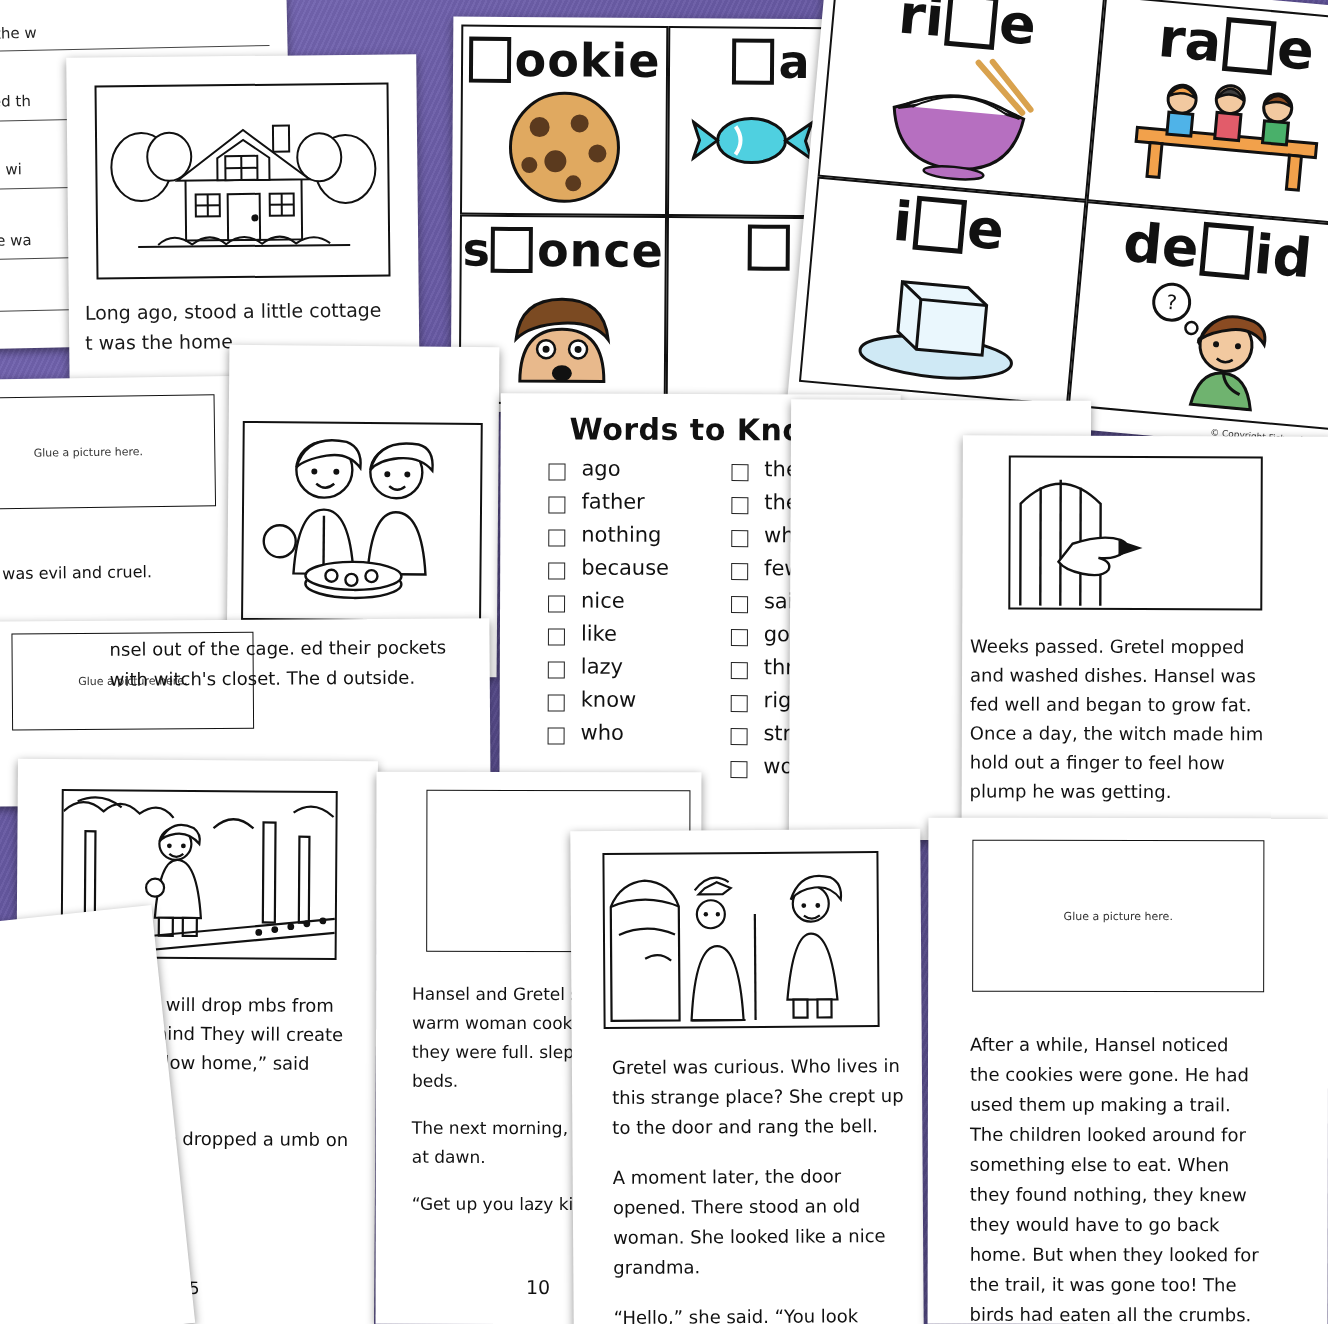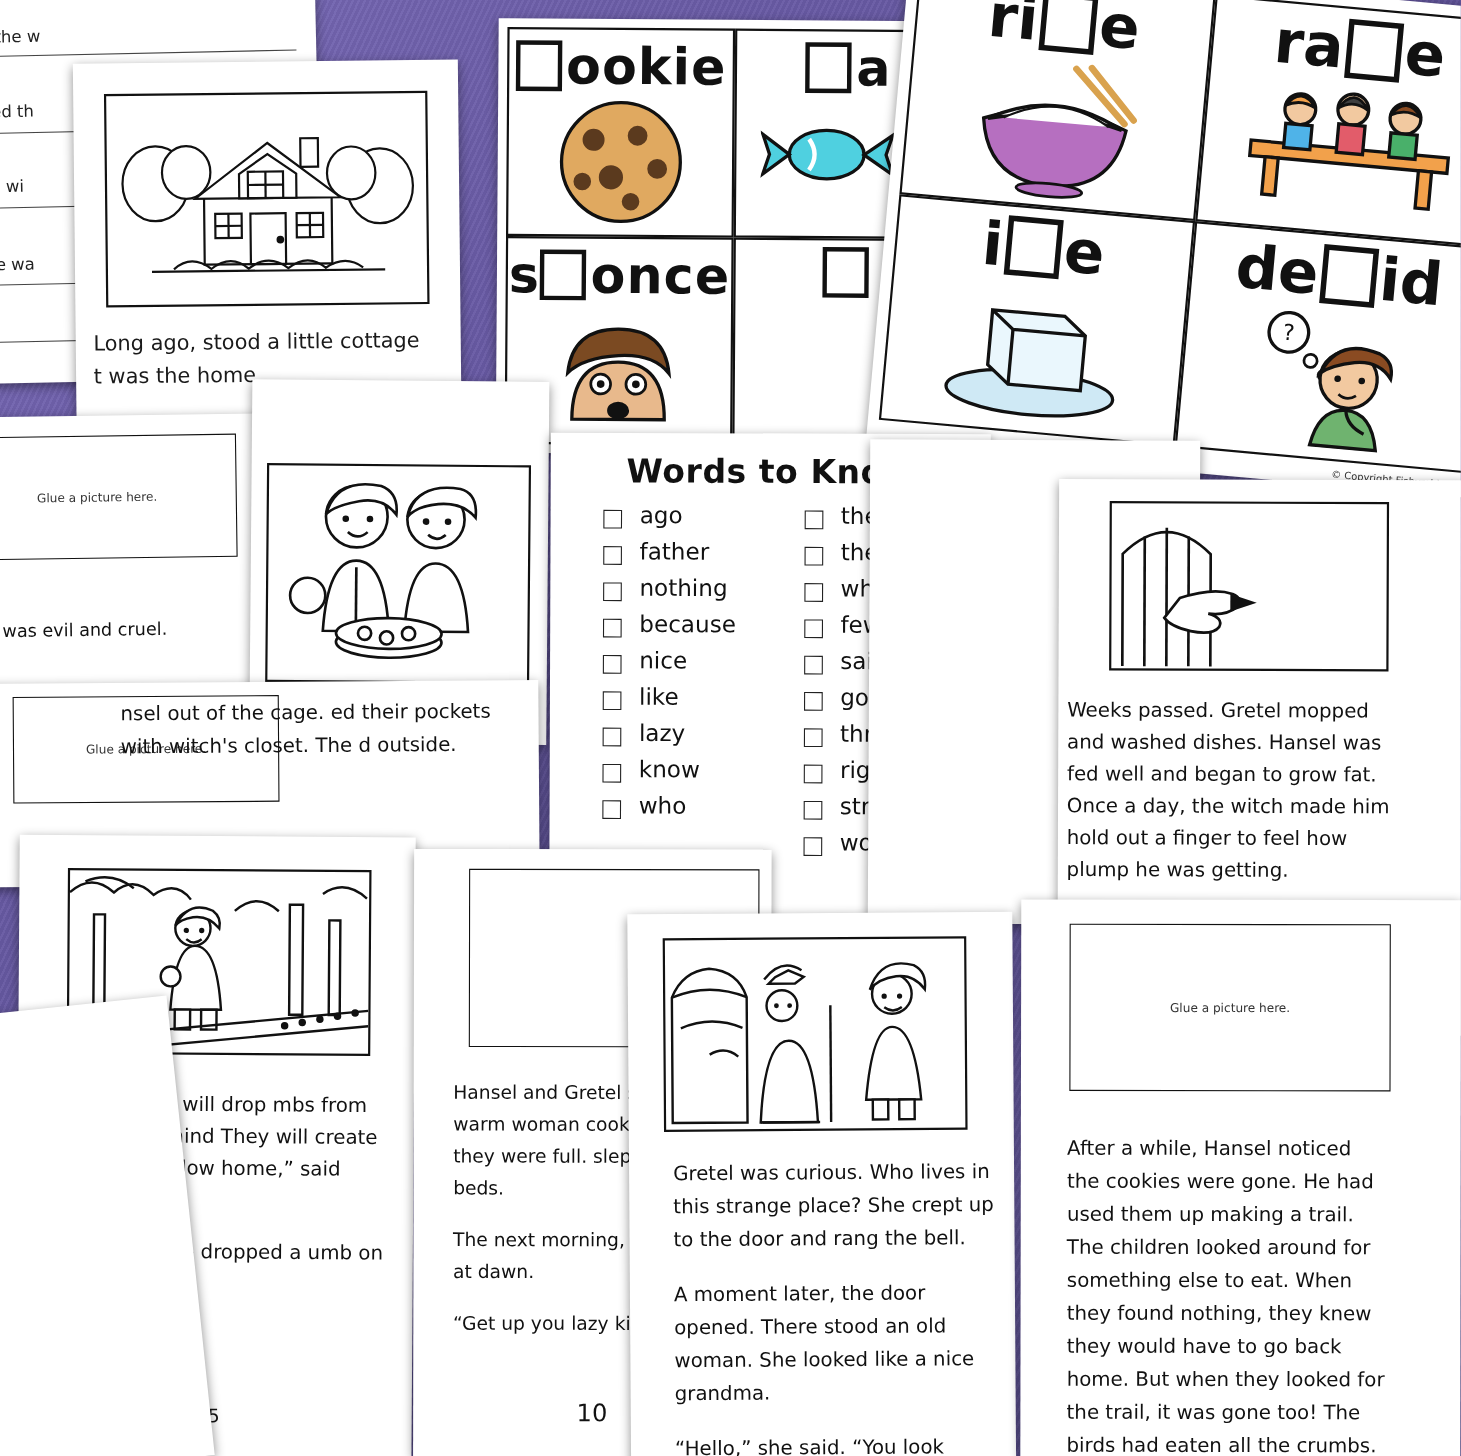--- a/index.html
+++ b/index.html
@@ -84,21 +84,21 @@
   
   #s11{left:16px;top:760px;width:360px;height:564px;transform:rotate(0.4deg);}
   #s11 .frame{position:absolute;left:44px;top:30px;width:272px;height:165px;border:2px solid #111;}
   #s11 .tx{position:absolute;left:-12px;top:230px;width:350px;font-size:18px;line-height:29px;}
   #s11 .pg{position:absolute;left:0;right:0;bottom:26px;text-align:center;font-size:17px;}
 
   
   #s12{left:376px;top:772px;width:325px;height:552px;transform:rotate(0.1deg);}
   #s12 .frame{position:absolute;left:50px;top:18px;width:262px;height:160px;border:1.6px solid #111;}
   #s12 .tx{position:absolute;left:36px;top:208px;width:300px;font-size:17px;line-height:29px;}
-  #s12 .pg{position:absolute;left:0;right:0;bottom:26px;text-align:center;font-size:22px;}
+  #s12 .pg{position:absolute;left:0;right:0;bottom:26px;text-align:center;font-size:19px;}
 
   
   #s13{left:-96px;top:918px;width:270px;height:420px;transform:rotate(-6deg);}
 
   
   #s14{left:572px;top:830px;width:350px;height:500px;transform:rotate(-0.4deg);}
   #s14 .frame{position:absolute;left:32px;top:22px;width:272px;height:172px;border:2px solid #111;}
   #s14 .tx{position:absolute;left:40px;top:222px;width:300px;font-size:18px;line-height:30px;}
 
   

